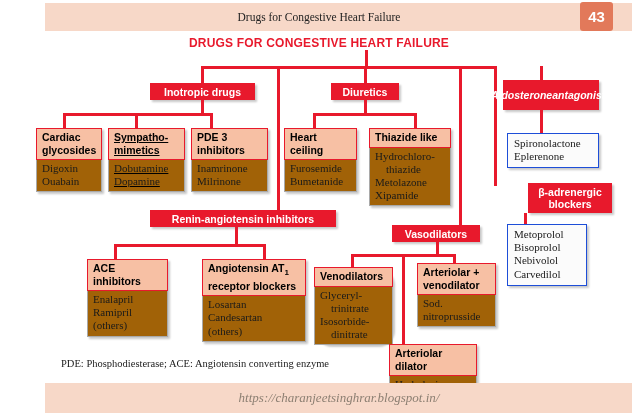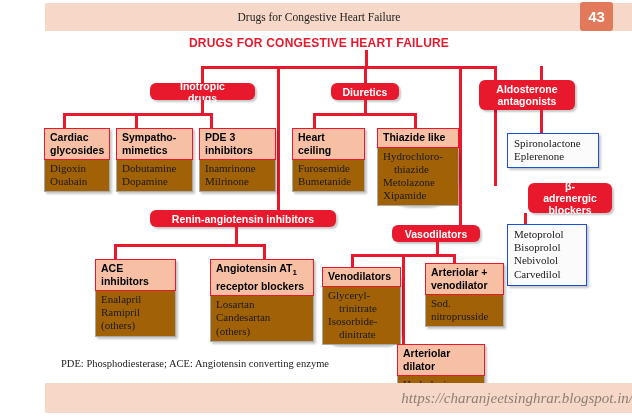--- a/index.html
+++ b/index.html
@@ -46,29 +46,27 @@
   .lnh{height:3px;}
   
   .rbox{            
     position:absolute;
     background:#e8192c;color:#fff;
     font-weight:bold;font-size:10.5px;
     text-align:center;
     display:flex;align-items:center;justify-content:center;
     line-height:12px;
     box-shadow:2px 2px 2px rgba(0,0,0,.22);
-    padding:2px 16px;
-    box-sizing:border-box;
-    border-radius:6px;
+    padding:2px 0;
+    box-sizing:border-box;
   }
   .cbox{            
     position:absolute;
     box-sizing:border-box;
     box-shadow:2px 2px 2px rgba(0,0,0,.22);
-    margin-left:8px;
   }
   .cbox .head{
     background:#f7c0a4;border:1.6px solid #e8192c;
     color:#000;font-weight:bold;font-size:10.5px;
     line-height:12.5px;
     padding:2px 4px 3px 5px;
     box-sizing:border-box;
   }
   .cbox .body{
     background:#a16207;border:1px solid #a9a9a9;border-top:none;
@@ -94,23 +92,23 @@
     position:absolute;left:58px;top:358px;
     font-family:"Liberation Serif", serif;
     font-size:10.5px;color:#1a1a1a;white-space:nowrap;
   }
   .urlbar{
     position:absolute;left:42px;top:383px;width:588px;height:30px;
     background:#f7d8c8;
   }
   .urltext{
     position:absolute;left:0;top:0;width:588px;height:30px;
-    line-height:30px;text-align:right;
-    font-family:"Liberation Serif", serif;
-    font-style:italic;font-size:15px;color:#8c7f72;border-radius:8px;
+    line-height:30px;text-align:center;
+    font-family:"Liberation Serif", serif;
+    font-style:italic;font-size:13px;color:#8c7f72;border-radius:8px;
   }
   .sub{font-size:8px;vertical-align:sub;}
 </style>
 </head>
 <body>
 
 <div id="page">
 
   <div class="banner">
     <div class="banner-title">Drugs  for Congestive Heart Failure</div>
@@ -127,21 +125,21 @@
   <div class="ln lnv" style="left:274px;top:66px;height:146px;"></div>
   <div class="ln lnv" style="left:361px;top:66px;height:18px;"></div>
   <div class="ln lnv" style="left:456px;top:66px;height:161px;"></div>
   <div class="ln lnv" style="left:491px;top:66px;height:120px;"></div>
   <div class="ln lnv" style="left:537px;top:66px;height:15px;"></div>
 
   <div class="rbox" style="left:147px;top:83px;width:105px;height:17px;">Inotropic drugs</div>
 
   <div class="rbox" style="left:328px;top:83px;width:68px;height:17px;">Diuretics</div>
 
-  <div class="rbox" style="left:476px;top:80px;width:96px;height:30px;flex-direction:column;">
+  <div class="rbox" style="left:500px;top:80px;width:96px;height:30px;font-style:italic;">
     <span>Aldosterone</span>
     <span>antagonists</span>
   </div>
 
   <div class="rbox" style="left:147px;top:210px;width:186px;height:17px;">Renin-angiotensin inhibitors</div>
 
   <div class="rbox" style="left:389px;top:225px;width:88px;height:17px;">Vasodilators</div>
 
   <div class="rbox" style="left:481px;top:183px;width:84px;height:30px;flex-direction:column;margin-left:44px;">
     <span>β-adrenergic</span>
@@ -158,21 +156,21 @@
     <div class="head">
       <div>Cardiac</div>
       <div>glycosides</div>
     </div>
     <div class="body">
       <div>Digoxin</div>
       <div>Ouabain</div>
     </div>
   </div>
 
-  <div class="cbox" style="left:105px;top:128px;width:77px;">
+  <div class="cbox" style="left:105px;top:128px;width:77px;text-decoration:underline;">
     <div class="head">
       <div>Sympatho-</div>
       <div>mimetics</div>
     </div>
     <div class="body">
       <div>Dobutamine</div>
       <div>Dopamine</div>
     </div>
   </div>
 
@@ -195,21 +193,21 @@
   <div class="cbox" style="left:281px;top:128px;width:73px;">
     <div class="head">
       <div>Heart ceiling</div>
     </div>
     <div class="body">
       <div>Furosemide</div>
       <div>Bumetanide</div>
     </div>
   </div>
 
-  <div class="cbox" style="left:366px;top:128px;width:82px;border-radius:32px;">
+  <div class="cbox" style="left:366px;top:128px;width:82px;">
     <div class="head">
       <div>Thiazide like</div>
     </div>
     <div class="body">
       <div>Hydrochloro-</div>
       <div class="ind">thiazide</div>
       <div>Metolazone</div>
       <div>Xipamide</div>
     </div>
   </div>

